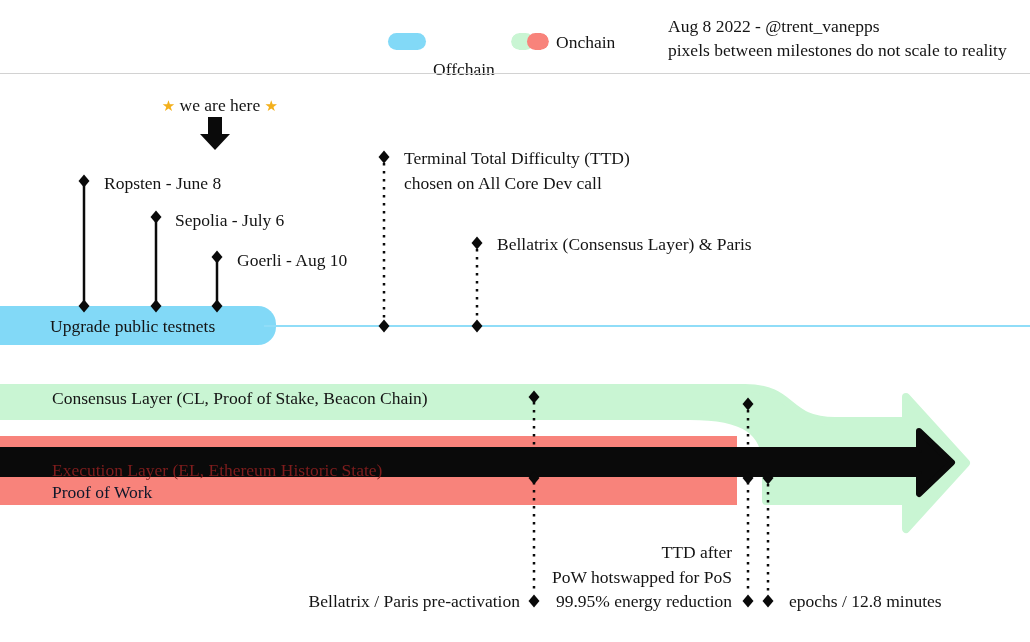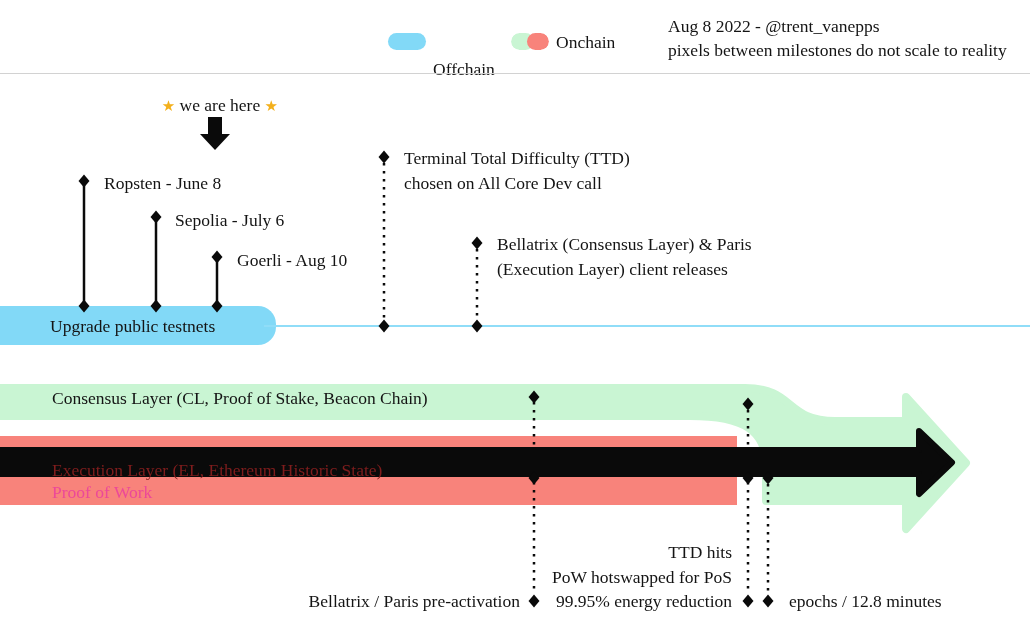--- a/index.html
+++ b/index.html
@@ -5,21 +5,21 @@
   html,body{margin:0;padding:0;background:#ffffff;}
   .stage{
     position:relative;width:1030px;height:642px;background:#ffffff;overflow:hidden;
     font-family:"Liberation Serif","DejaVu Serif",serif;color:#141414;
   }
   .abs{position:absolute;white-space:nowrap;}
   .page-title{font-size:29px;font-weight:600;letter-spacing:.2px;}
   .txt{font-size:17.5px;line-height:22px;}
   .right{text-align:right;}
   .white{color:#7f1d1d;margin-top:8px;}
-  .dark{color:#ec4899;}
+  .dark{color:#0f172a;}
   .divider{position:absolute;left:0;top:73px;width:1030px;height:1px;background:#d2d2d2;}
   .pill{position:absolute;width:38px;height:17px;border-radius:9px;overflow:hidden;}
   .pill-blue{background:#82d9f7;}
   .pill-half-green{position:absolute;left:0;top:0;width:60%;height:100%;background:#c9f5d3;border-radius:9px;}
   .pill-half-red{position:absolute;right:0;top:0;width:58%;height:100%;background:#f8837b;border-radius:9px;}
   .star{font-family:"DejaVu Sans",sans-serif;font-size:15px;color:#f3b01c;}
   .canvas{position:absolute;left:0;top:0;}
 </style>
 </head>
 <body>
@@ -93,28 +93,27 @@
     <span class="star">★</span>
   </div>
 
   <div class="abs txt" style="left:104px;top:172px;">Ropsten - June 8</div>
   <div class="abs txt" style="left:175px;top:209px;">Sepolia - July 6</div>
   <div class="abs txt" style="left:237px;top:249px;">Goerli - Aug 10</div>
 
   <div class="abs txt" style="left:404px;top:147px;">Terminal Total Difficulty (TTD)</div>
   <div class="abs txt" style="left:404px;top:172px;">chosen on All Core Dev call</div>
   <div class="abs txt" style="left:497px;top:233px;">Bellatrix (Consensus Layer) &amp; Paris</div>
-  <div class="abs txt" style="left:497px;top:258px;">(Execution Layer) client releases</div>
 
   <div class="abs txt" style="left:50px;top:315px;">Upgrade public testnets</div>
   <div class="abs txt" style="left:52px;top:387px;">Consensus Layer (CL, Proof of Stake, Beacon Chain)</div>
   <div class="abs txt white" style="left:52px;top:451px;">Execution Layer (EL, Ethereum Historic State)</div>
   <div class="abs txt dark" style="left:52px;top:481px;">Proof of Work</div>
 
   <div class="abs txt right" style="left:270px;top:590px;width:250px;">Bellatrix / Paris pre-activation</div>
 
-  <div class="abs txt right" style="left:480px;top:541px;width:252px;">TTD hits</div>
+  <div class="abs txt right" style="left:480px;top:541px;width:252px;">TTD after</div>
   <div class="abs txt right" style="left:480px;top:566px;width:252px;">PoW hotswapped for PoS</div>
   <div class="abs txt right" style="left:480px;top:590px;width:252px;">99.95% energy reduction</div>
 
   <div class="abs txt" style="left:789px;top:590px;">epochs / 12.8 minutes</div>
 
 </div>
 
 </body></html>

